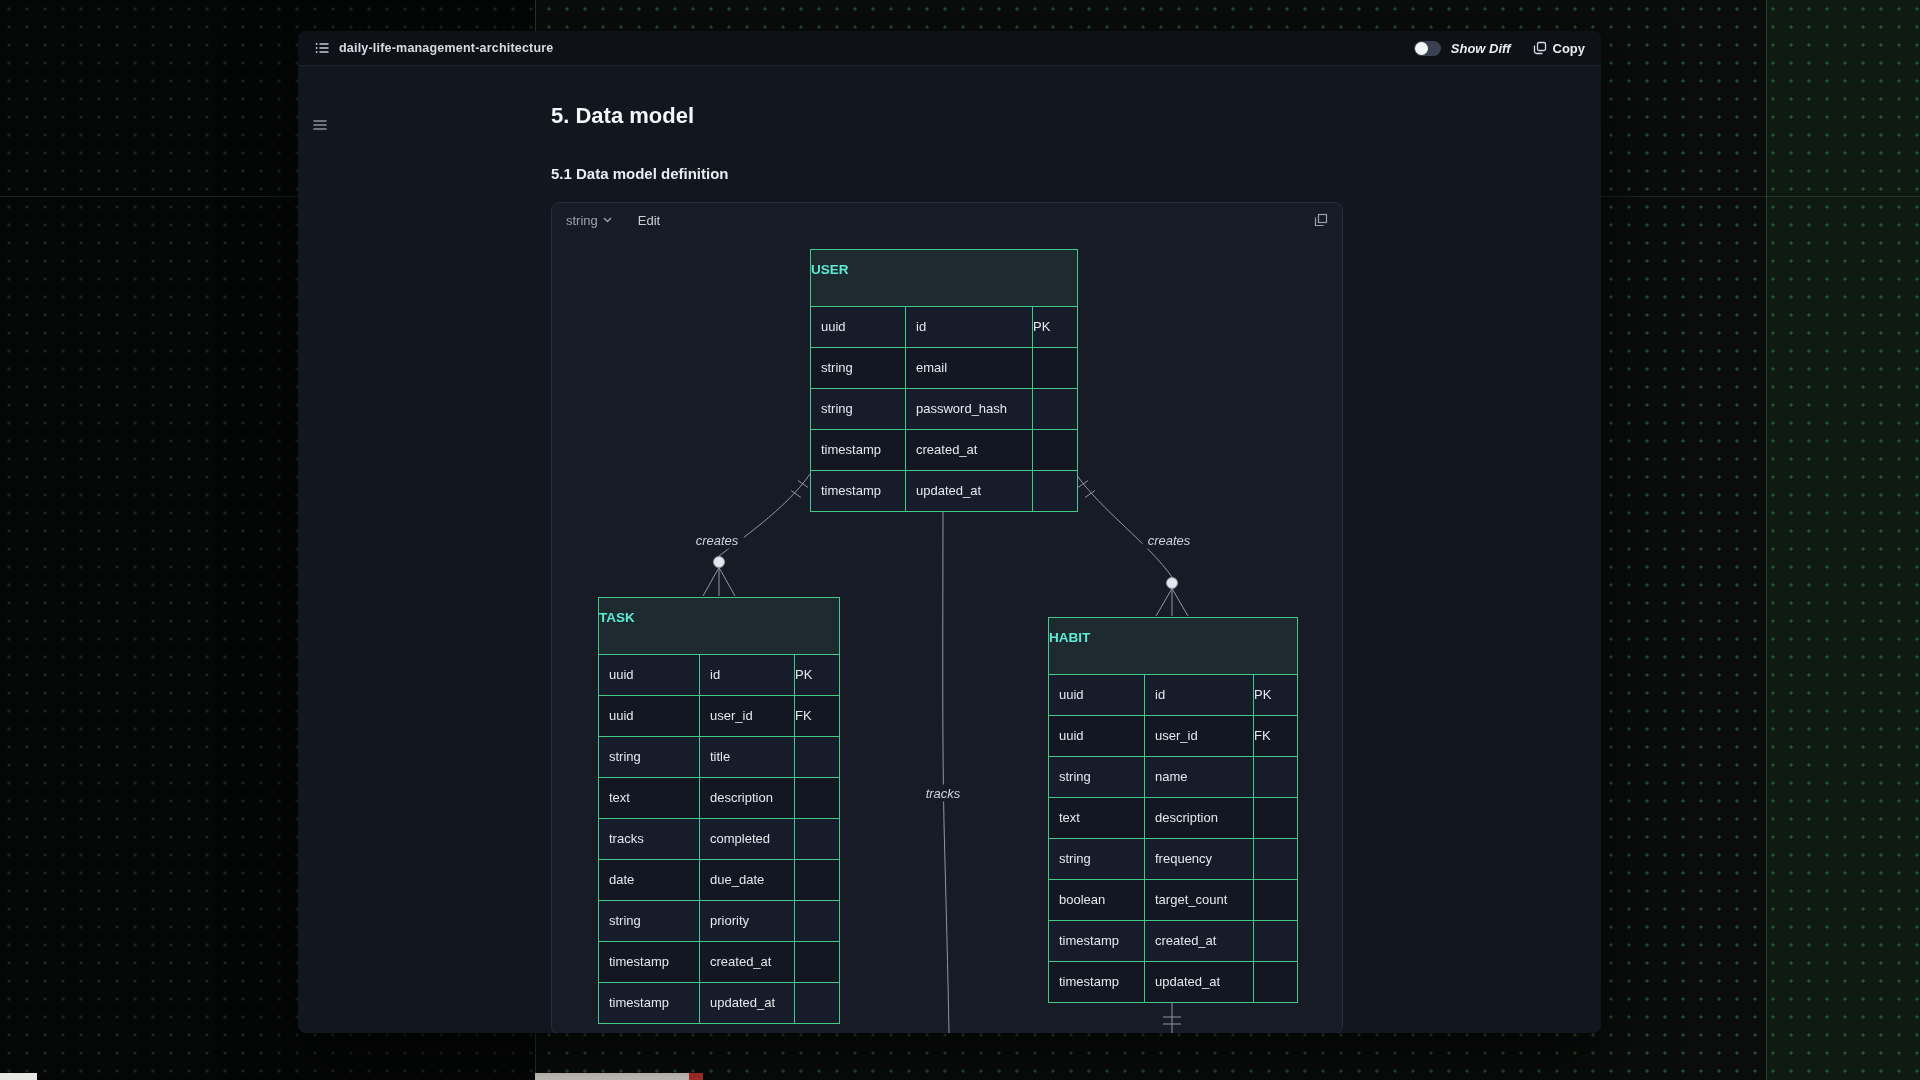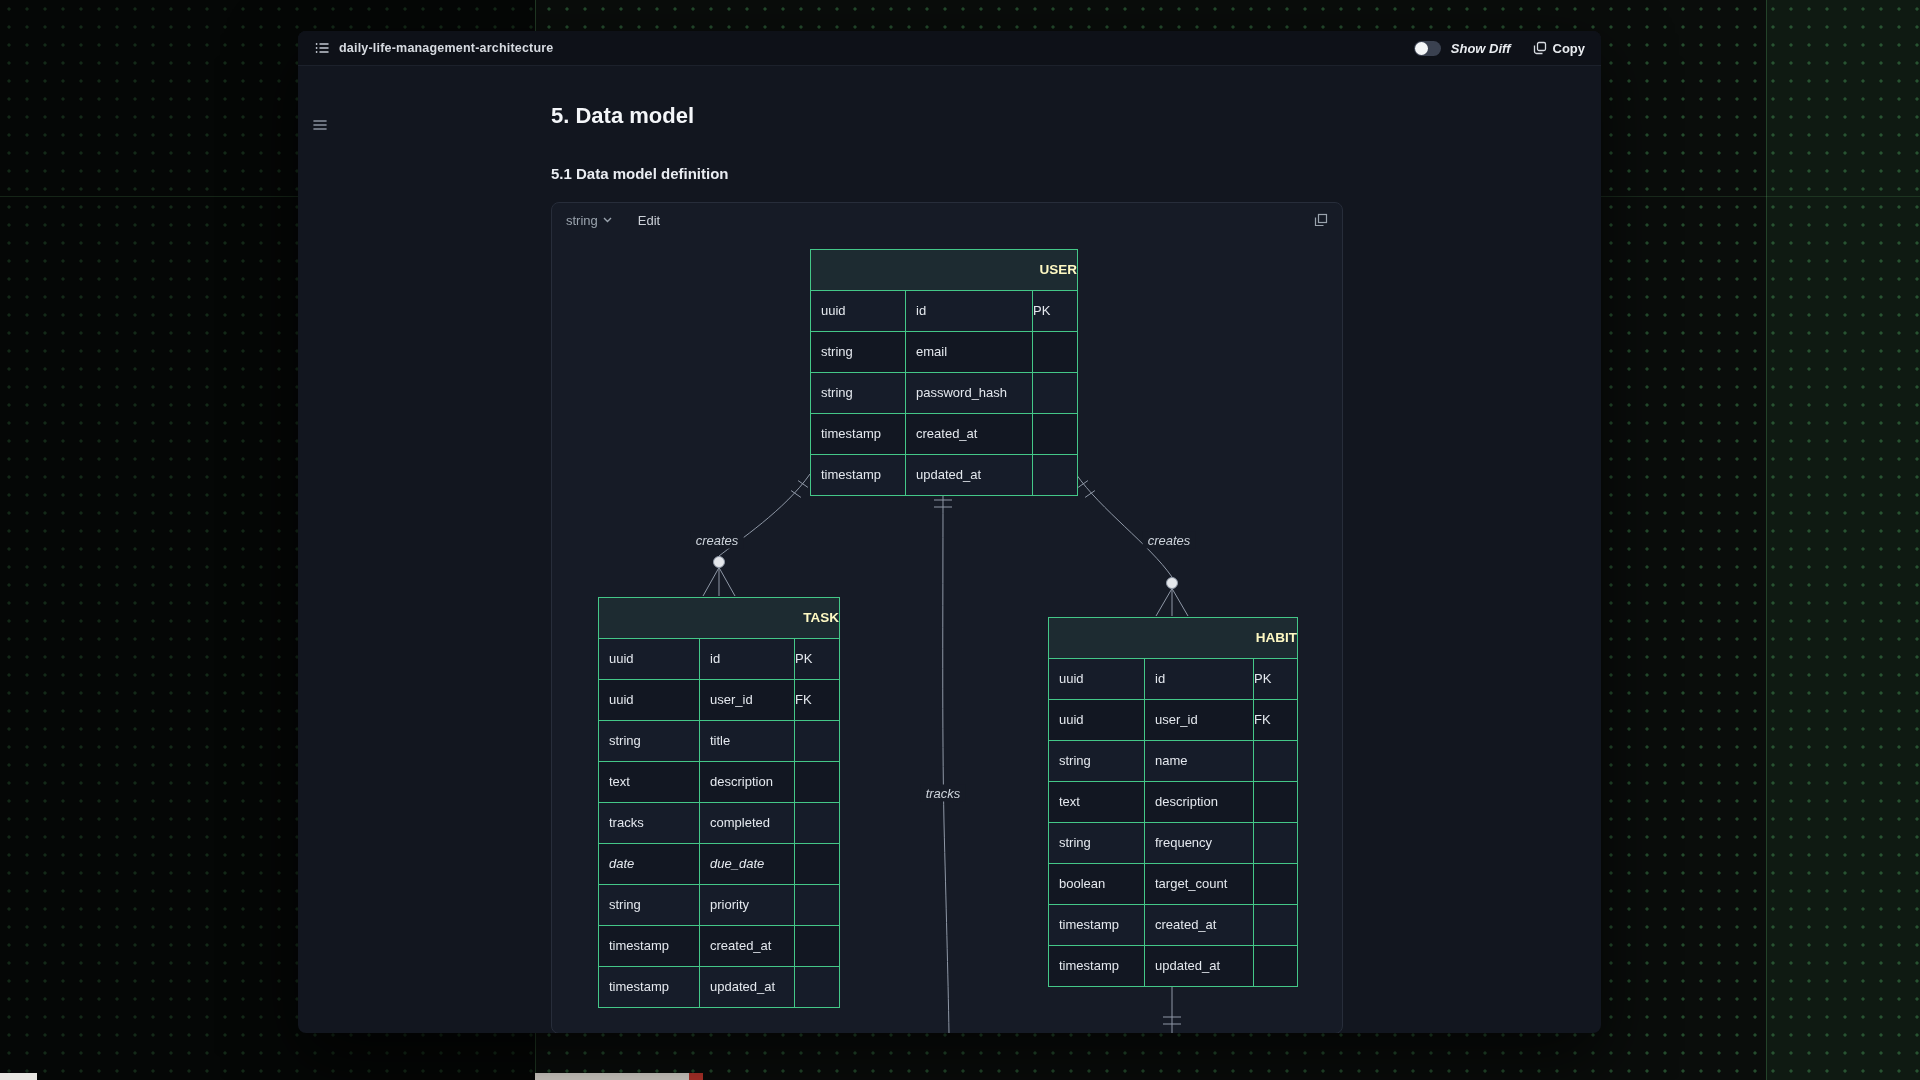--- a/index.html
+++ b/index.html
@@ -53,22 +53,22 @@
   .cb-expand{margin-left:auto;cursor:pointer;}
 
   .diagram{position:absolute;inset:0;z-index:1;}
   .edges{position:absolute;left:0;top:0;}
 
   
   .entity{
     position:absolute;border:1px solid var(--ent-border,#44c788);
     background:var(--row-fill,#151b27);color:#e4e8ee;font-size:13px;box-sizing:content-box;
   }
-  .ent-header{height:40px;line-height:40px;text-align:right;font-weight:700;font-size:13.5px;
-    background:var(--hdr-fill,#1d2b31);color:#fef9c3;}
+  .ent-header{height:56px;line-height:40px;text-align:left;font-weight:700;font-size:13.5px;
+    background:var(--hdr-fill,#1d2b31);color:#5eead4;}
   .ent-row{display:grid;border-top:1px solid var(--ent-border,#44c788);background:#161c29;}
   .ent-row.alt{background:#121722;}
   .cell{height:40px;line-height:40px;padding-left:10px;overflow:hidden;white-space:nowrap;box-sizing:border-box;}
   .cell + .cell{border-left:1px solid var(--ent-border,#44c788);}
   .cell.key{padding-left:0;}
 
   .edge-label{
     position:absolute;transform:translate(-50%,-50%);z-index:2;
     background:#161b26;color:#ced4dc;font-size:13px;padding:1px 5px;white-space:nowrap;font-style:italic;
   }
@@ -223,21 +223,21 @@
             <div class="ent-row alt" style="grid-template-columns: 100px 95px 45px;">
               <div class="cell">text</div>
               <div class="cell">description</div>
               <div class="cell key"></div>
             </div>
             <div class="ent-row" style="grid-template-columns: 100px 95px 45px;">
               <div class="cell">tracks</div>
               <div class="cell">completed</div>
               <div class="cell key"></div>
             </div>
-            <div class="ent-row alt" style="grid-template-columns: 100px 95px 45px; font-style: italic;">
+            <div class="ent-row alt" style="grid-template-columns: 100px 95px 45px;">
               <div class="cell">date</div>
               <div class="cell">due_date</div>
               <div class="cell key"></div>
             </div>
             <div class="ent-row" style="grid-template-columns: 100px 95px 45px;">
               <div class="cell">string</div>
               <div class="cell">priority</div>
               <div class="cell key"></div>
             </div>
             <div class="ent-row alt" style="grid-template-columns: 100px 95px 45px;">

